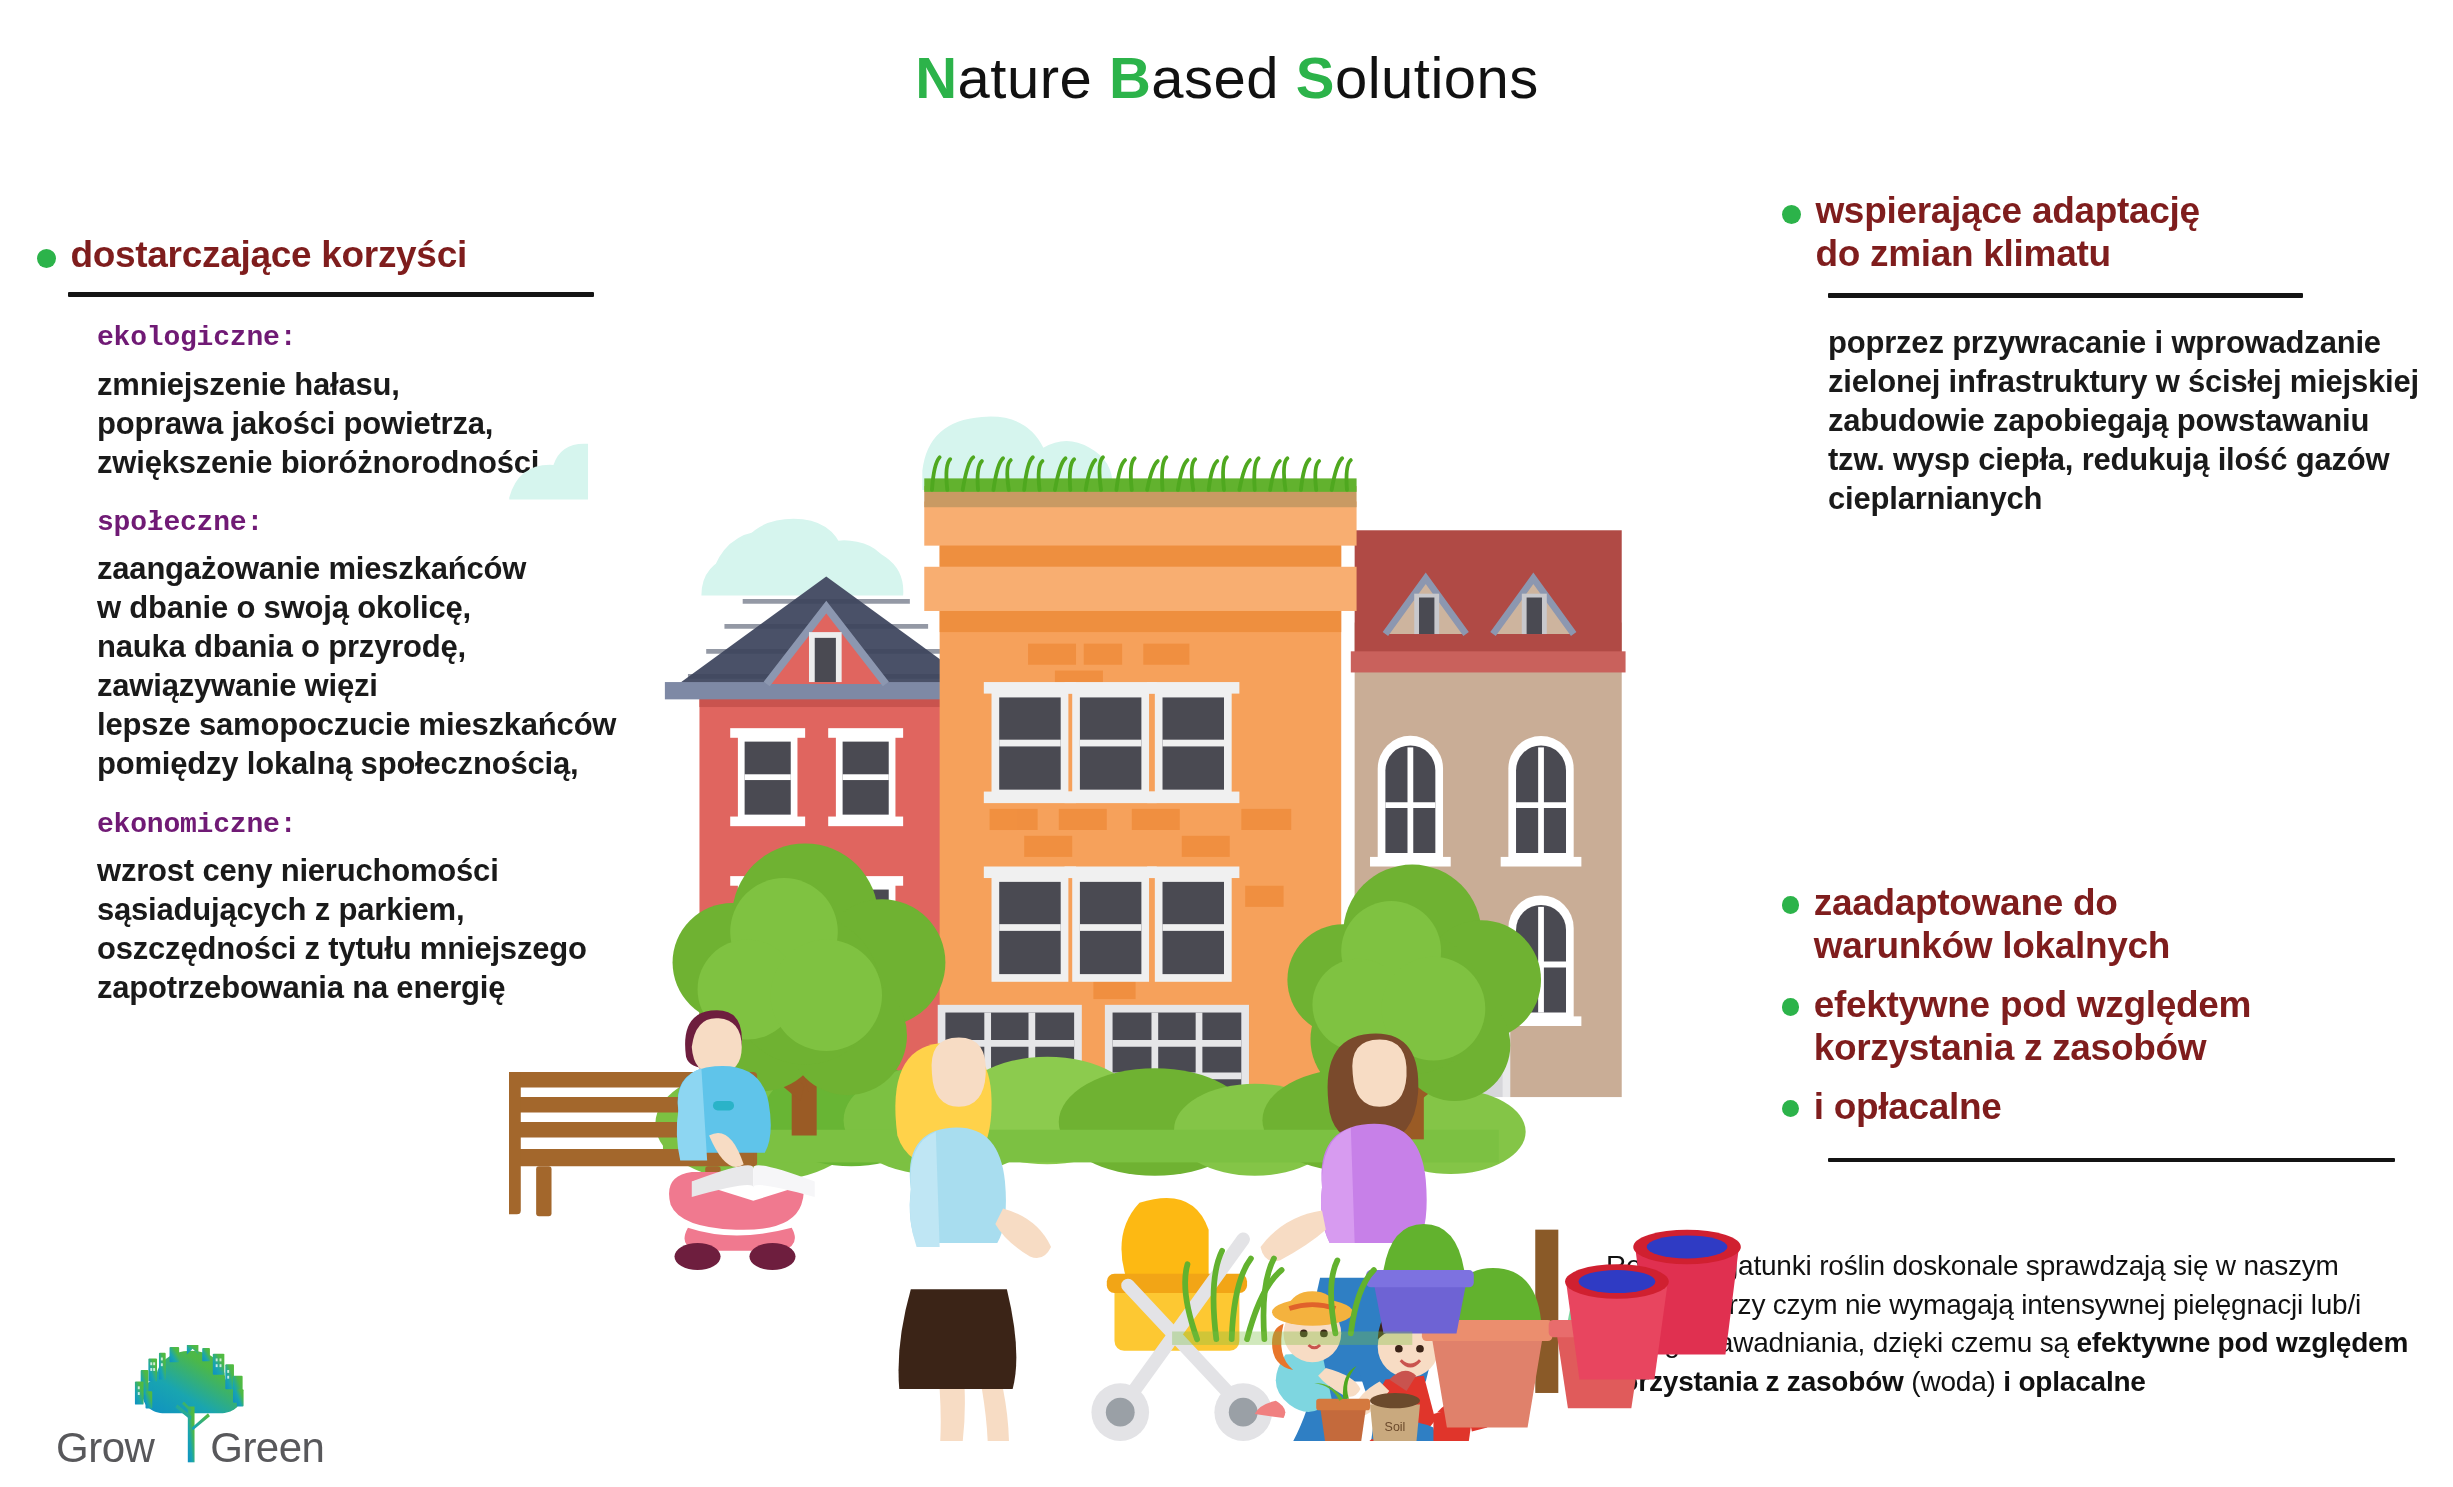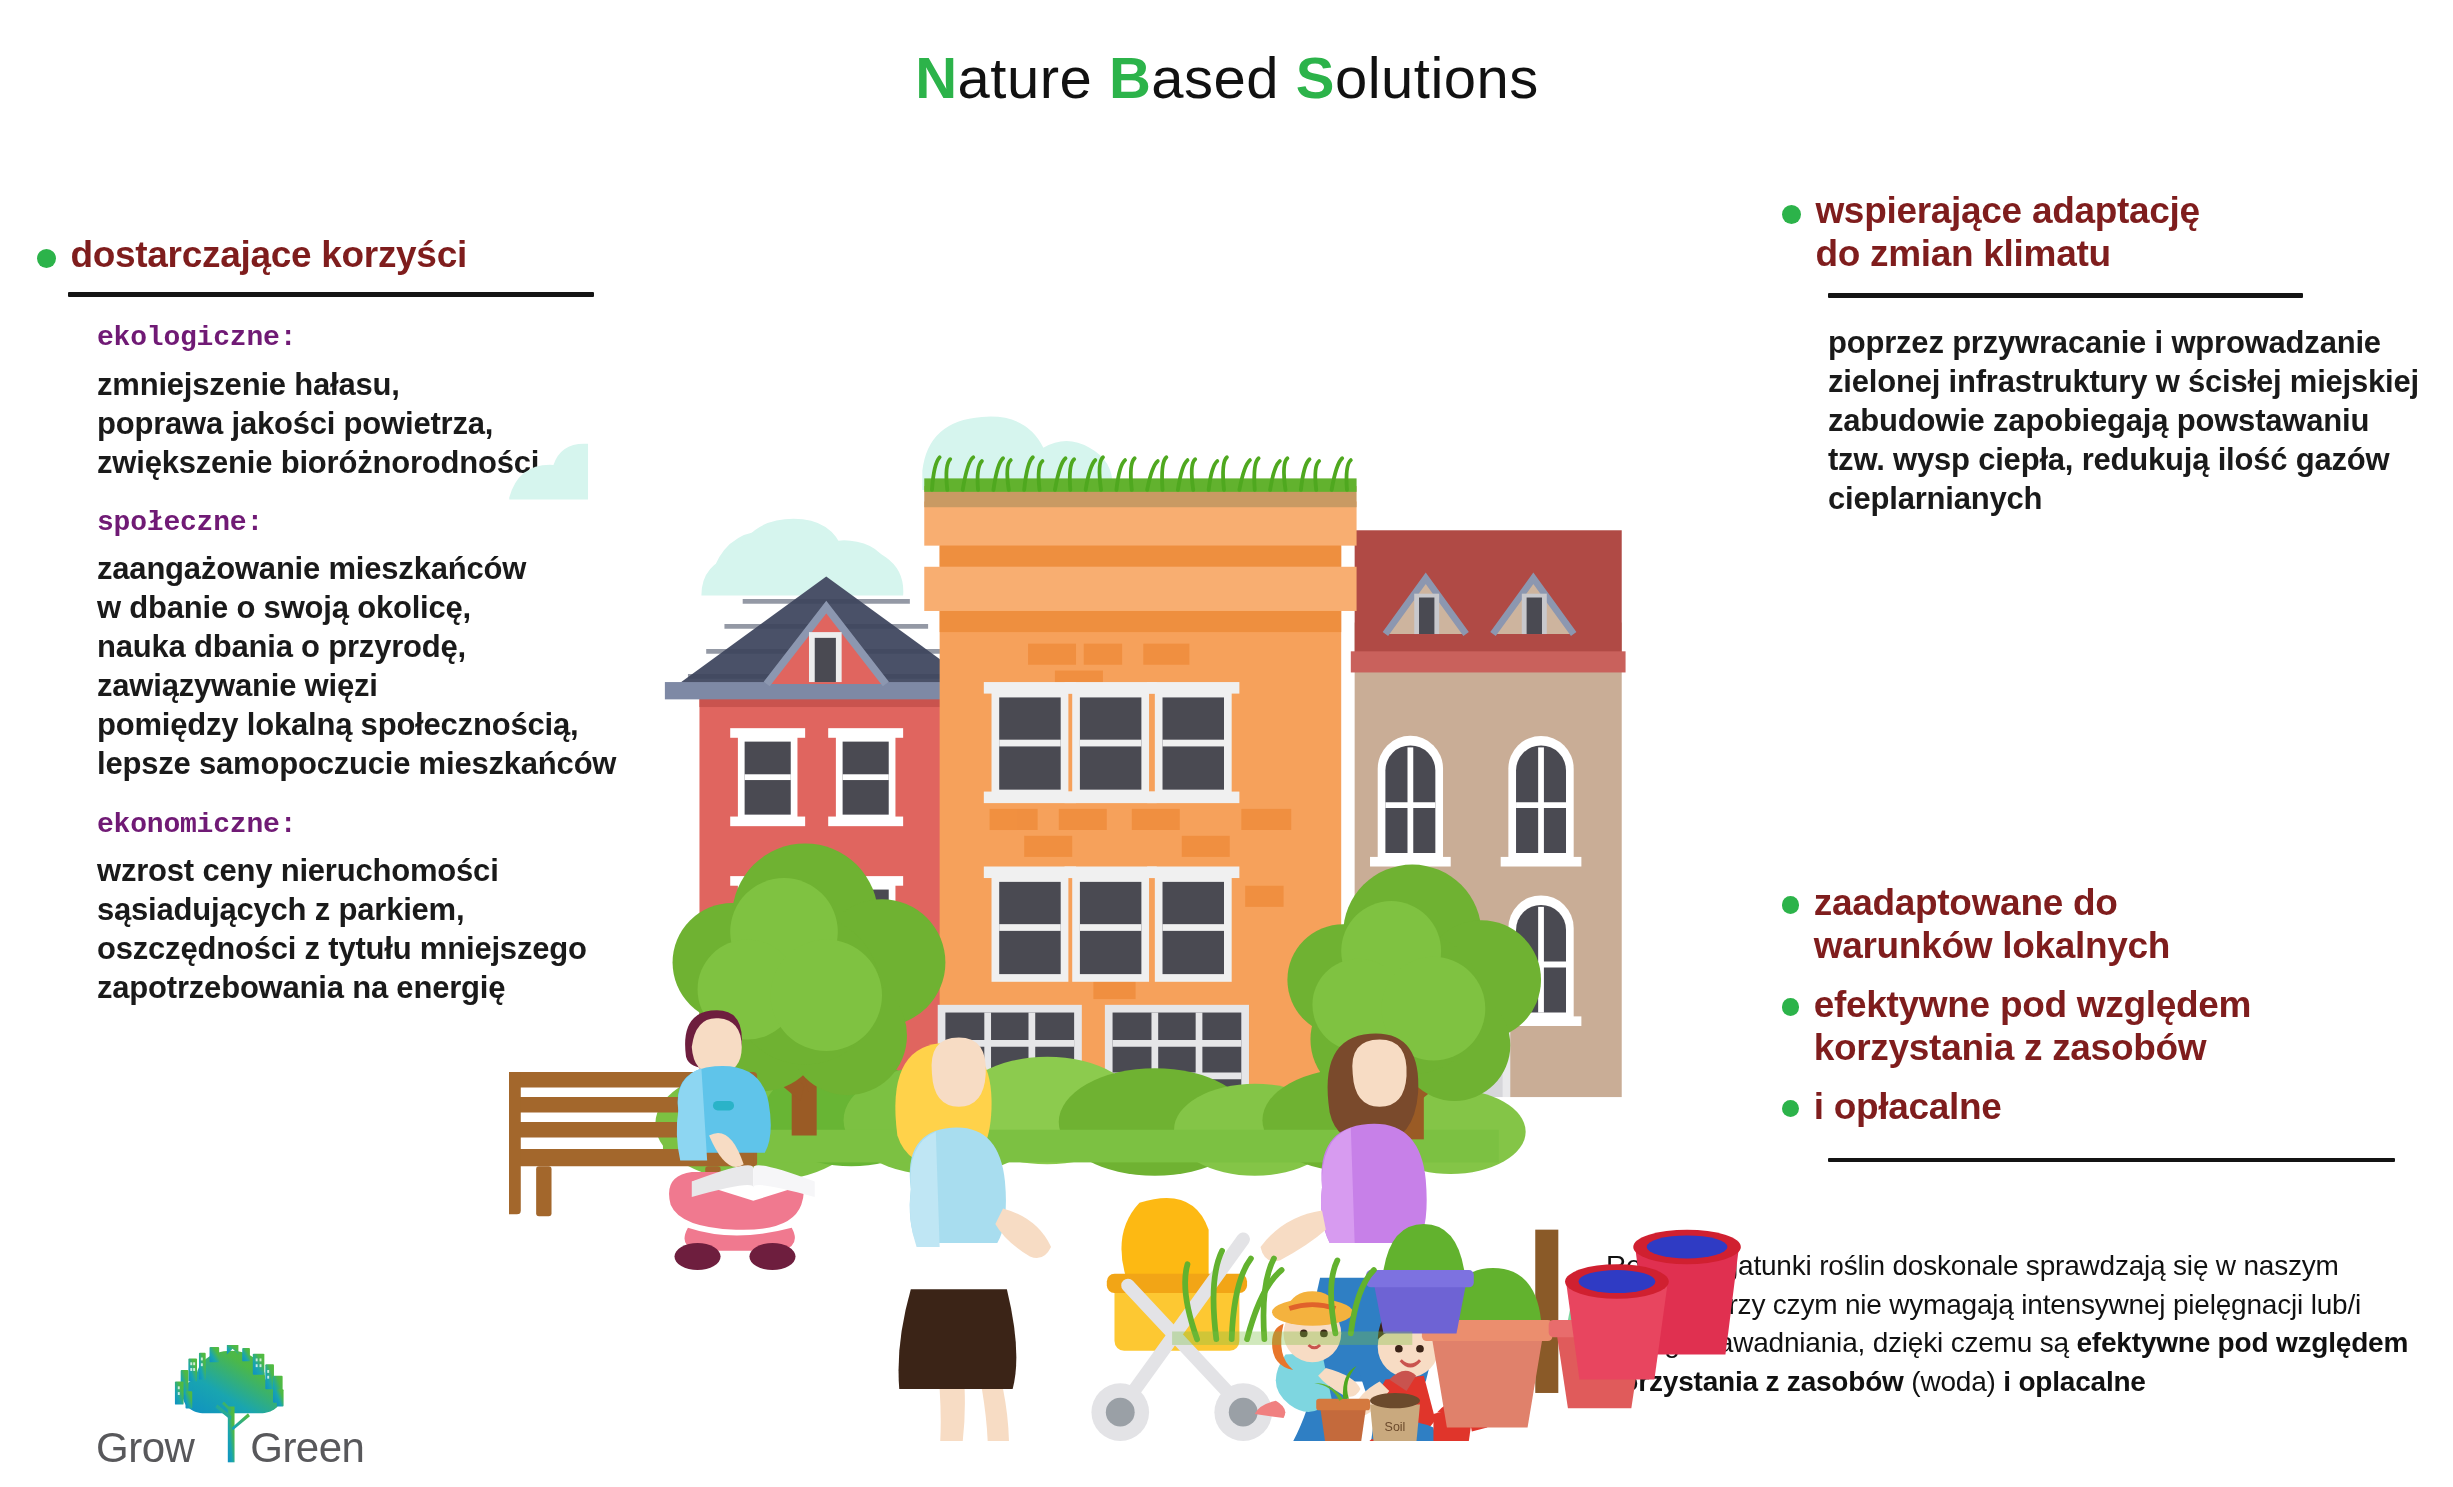--- a/index.html
+++ b/index.html
@@ -72,21 +72,21 @@
   #right-bullets .rule { width: 567px; margin: 29px 0 0 46px; }
 
   
   #right-para {
     position: absolute; left: 1606px; top: 1247px; width: 836px;
     font-size: 28px; line-height: 1.38; color: #111; letter-spacing: -0.2px;
   }
   #right-para .b { font-weight: 800; }
 
   
-  #logo { position: absolute; left: 56px; top: 1345px; width: 279px; height: 125px; margin-left: 40px; }
+  #logo { position: absolute; left: 56px; top: 1345px; width: 279px; height: 125px; }
   #logo .logo-text {
     position: absolute; left: 0; top: 79px; width: 279px;
     font-size: 42px; font-weight: 400; color: #58585b; letter-spacing: -0.5px;
   }
 
   
   #scene { position: absolute; left: 509px; top: 317px; width: 1259px; height: 1124px; }
   #scene svg { display: block; }
 </style>
 </head>
@@ -115,22 +115,22 @@
     </div>
 
     <div class="gap-c"></div>
     <div class="sub-label">społeczne:</div>
     <div class="gap-b"></div>
     <div class="body-txt">
       <div>zaangażowanie mieszkańców</div>
       <div>w dbanie o swoją okolicę,</div>
       <div>nauka dbania o przyrodę,</div>
       <div>zawiązywanie więzi</div>
+      <div>lepsze samopoczucie mieszkańców</div>
       <div>pomiędzy lokalną społecznością,</div>
-      <div>lepsze samopoczucie mieszkańców</div>
     </div>
 
     <div class="gap-c"></div>
     <div class="sub-label">ekonomiczne:</div>
     <div class="gap-b"></div>
     <div class="body-txt">
       <div>wzrost ceny nieruchomości</div>
       <div>sąsiadujących z parkiem,</div>
       <div>oszczędności z tytułu mniejszego</div>
       <div>zapotrzebowania na energię</div>

